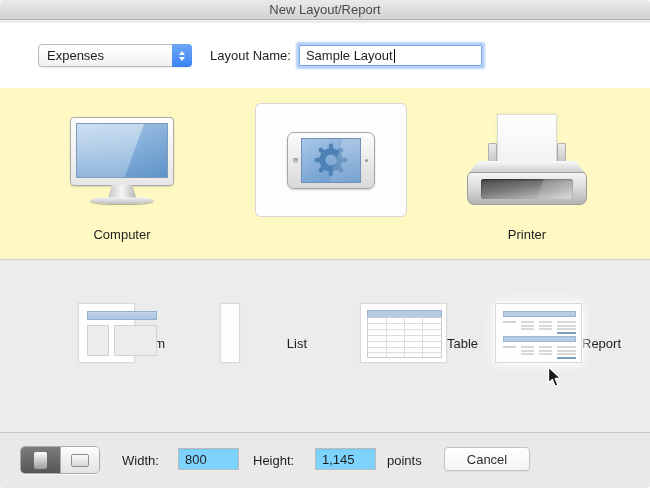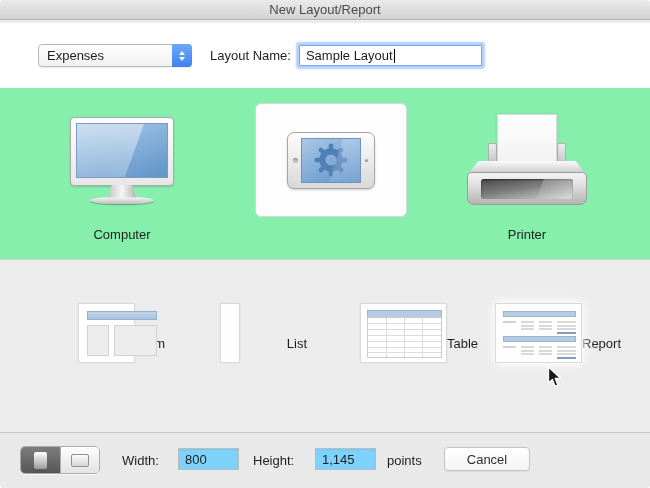--- a/index.html
+++ b/index.html
@@ -29,21 +29,21 @@
               border-top:4.5px solid #fff; }
   .lnlabel { margin-left:18px; }
   .textfield-focus { margin-left:8px; width:183px; height:21px; background:#fff;
                      border:1px solid #7aa7e8; border-radius:1px;
                      box-shadow:0 0 2px 2.5px rgba(118,168,242,.55);
                      display:flex; align-items:center; padding-left:6px; font-size:13px; }
   .caret { width:1px; height:14px; background:#000; margin-left:1px; }
 
   
   .section-devices { position:absolute; top:88px; left:0; width:650px; height:172px;
-                     background:#86efac; border-bottom:1px solid #d2d2d2; }
+                     background:#fef9c3; border-bottom:1px solid #d2d2d2; }
   .section-types { position:absolute; top:260px; left:0; width:650px; height:173px;
                    background:#ececec; border-bottom:1px solid #c6c6c6; }
 
   .device { position:absolute; display:flex; flex-direction:column; align-items:center; cursor:default; }
   .device-iconbox { height:114px; display:flex; align-items:center; justify-content:center; }
   .device-card { width:152px; height:114px; background:#fdfdfd; border:1px solid #d6d6d6;
                  border-radius:6px; display:flex; align-items:center; justify-content:center; }
   .device-label { margin-top:10px; font-size:13px; color:#1e1e1e; }
 
   

